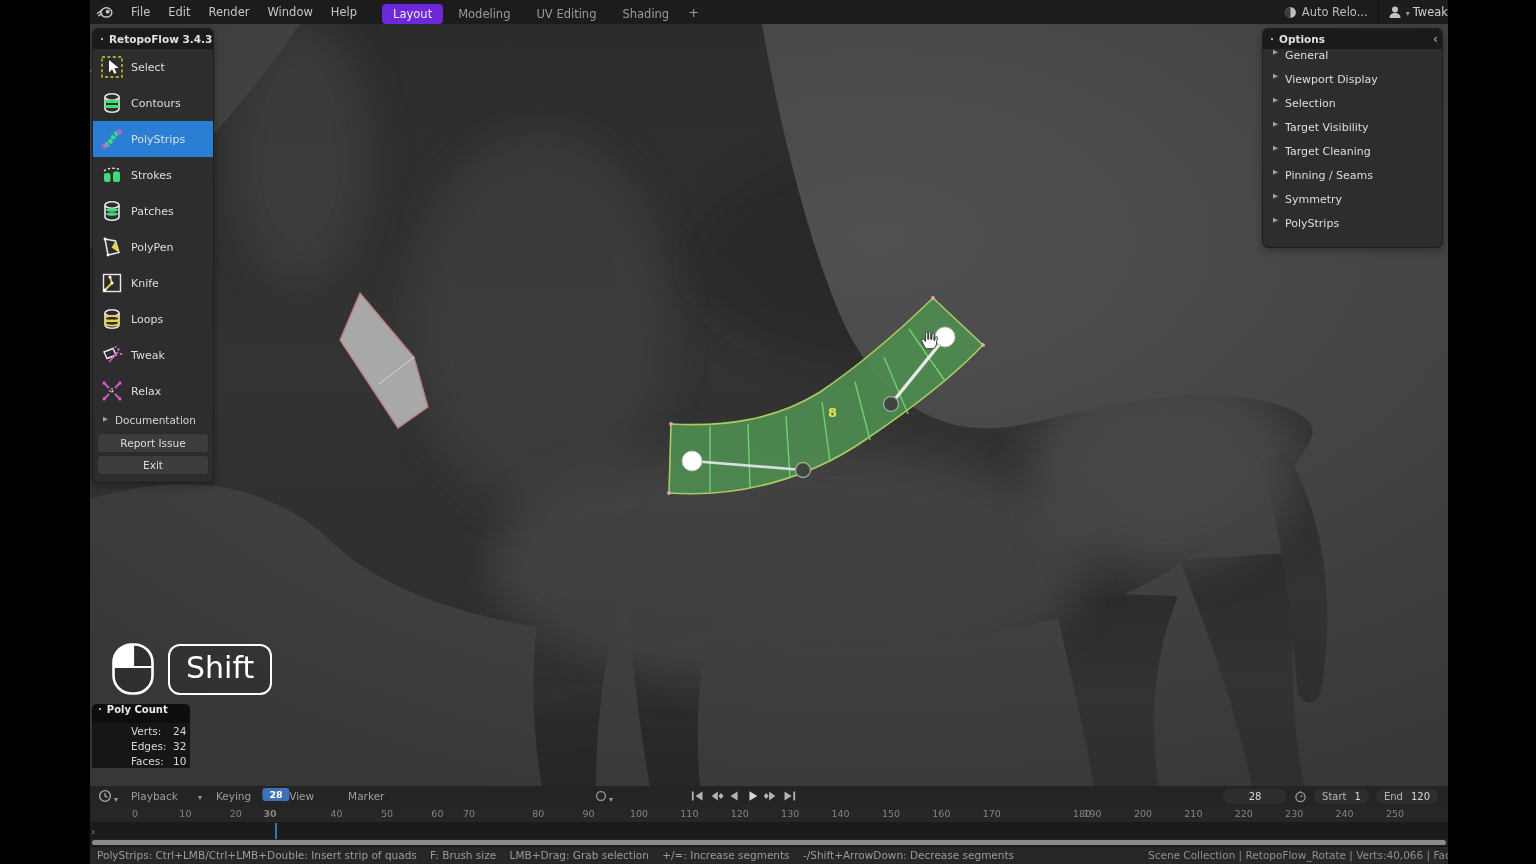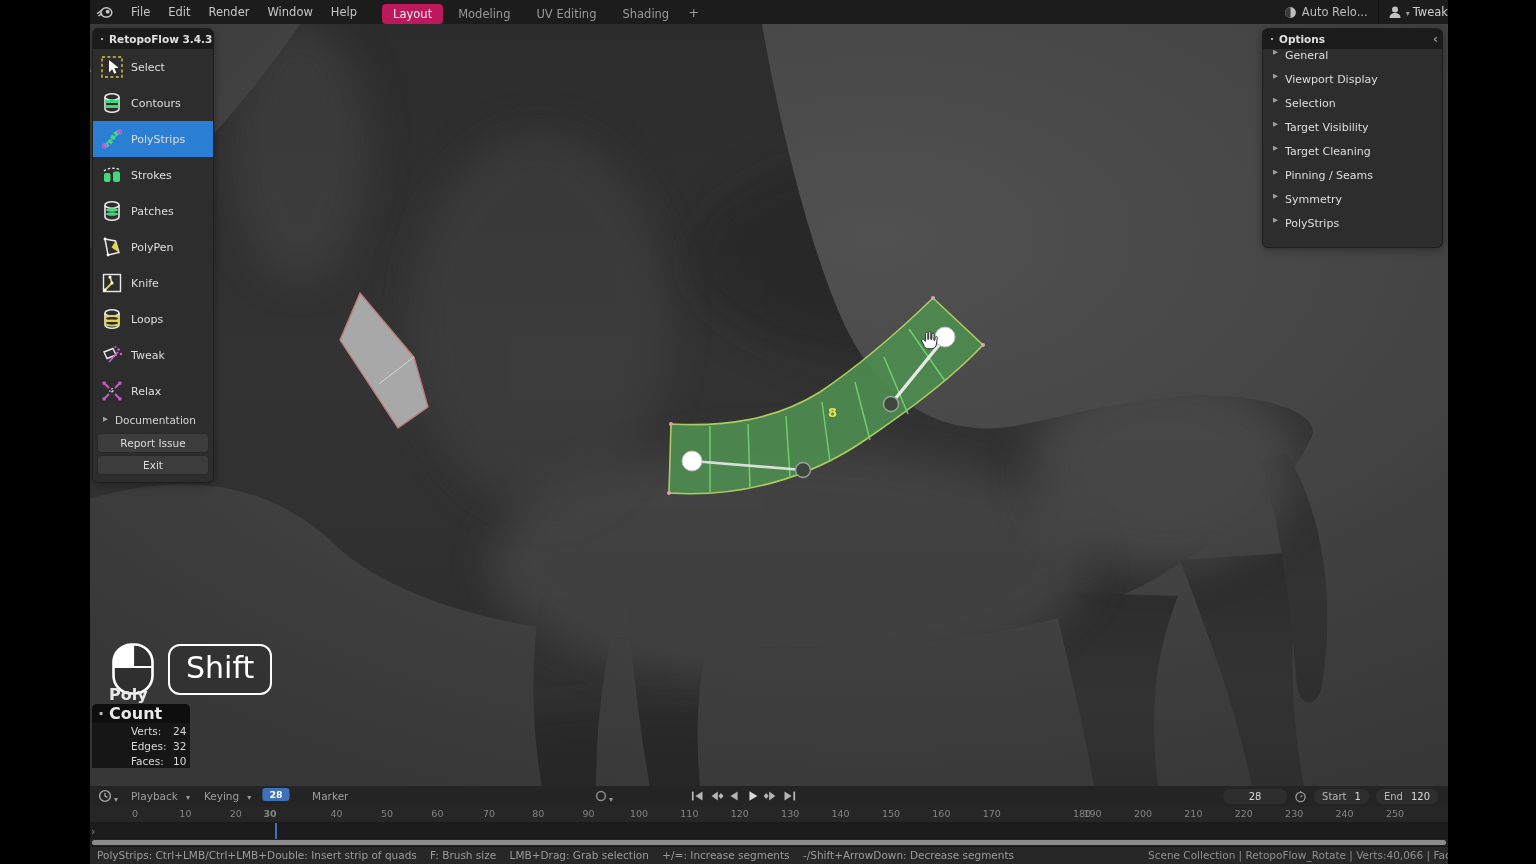--- a/index.html
+++ b/index.html
@@ -10,21 +10,21 @@
 
   
   #topbar { position:absolute; left:0; top:0; width:100%; height:24px;
             background:#1c1c1c; display:flex; align-items:center; z-index:30; }
   #topbar .logo { width:18px; height:16px; margin:0 8px 0 6px; }
   .menu-item { color:#c6c6c6; font-size:11.5px; padding:0 9px; height:24px;
                line-height:24px; cursor:default; }
   #tabs { display:flex; align-items:flex-end; height:24px; margin-left:16px; gap:4px; }
   .tab { color:#9a9a9a; font-size:11.5px; padding:3px 11px; border-radius:4px;
          margin-top:2px; height:20px; line-height:14px; }
-  .tab.active { background:#be185d; color:#eaeaea; }
+  .tab.active { background:#6d28d9; color:#eaeaea; }
   .tab-add { color:#9a9a9a; font-size:13px; padding:0 8px; }
   #topbar-right { position:absolute; right:0; top:0; height:24px; display:flex;
                   align-items:center; }
   #autoreload { display:flex; align-items:center; gap:5px; color:#bdbdbd;
                 font-size:11.5px; padding-right:10px; }
   .tb-divider { width:1px; height:24px; background:#111; margin-right:8px; }
   #scene-selector { display:flex; align-items:center; gap:3px; color:#cfcfcf;
                     font-size:11.5px; }
 
   
@@ -69,32 +69,32 @@
   
   #input-indicator { position:absolute; left:21px; top:618px; display:flex;
                      align-items:center; gap:13px; z-index:10; }
   #shift-keycap { border:2.5px solid #fff; border-radius:12px; color:#fff;
                   font-size:30px; padding:4px 16px 8px 16px; background:rgba(30,30,30,.25); }
 
   
   #polycount { position:absolute; left:2px; top:680px; width:98px;
                background:rgba(18,18,18,.88); border-radius:5px 5px 0 0; z-index:10; }
   #polycount .hdr { background:rgba(10,10,10,.6); height:19px; display:flex;
-                    align-items:flex-end; padding-left:6px; color:#e8e8e8;
-                    font-size:16px; font-weight:bold; border-radius:5px 5px 0 0; }
+                    align-items:flex-start; padding-left:6px; color:#e8e8e8;
+                    font-size:10px; font-weight:bold; border-radius:5px 5px 0 0; }
   .pc-row { display:flex; padding:1.5px 0 1.5px 7px; color:#d8d8d8; font-size:10.5px;margin-left:32px; }
   .pc-row .pc-label { width:42px; }
 
   
   #timeline { position:absolute; left:0; top:786px; width:1358px; height:60px;
               background:#1d1d1d; }
   #tl-menubar { position:absolute; left:0; top:0; width:100%; height:20px;
                 background:#242424; display:flex; align-items:center; }
   .tl-menu { color:#9e9e9e; font-size:10.5px; padding:0 7px; display:flex;
-             align-items:center; gap:8px;text-align:right; }
+             align-items:center; gap:20px;text-align:right; }
   #tl-editor-btn { display:flex; align-items:center; gap:2px; padding:0 6px 0 8px; }
   #tl-transport { position:absolute; left:600px; top:0; height:20px; display:flex;
                   align-items:center; gap:1px; }
   .transport-btn { width:17px; height:14px; display:flex; align-items:center;
                    justify-content:center; border-radius:2px; }
   #tl-record { display:flex; align-items:center; margin-right:10px; gap:2px; }
   #tl-fields { position:absolute; right:10px; top:2.5px; height:15px; display:flex;
                align-items:center; gap:7px; }
   .tl-field { background:#2e2e2e; border-radius:7px; height:15px; display:flex;
               align-items:center; color:#b5b5b5; font-size:10px; padding:0 8px; gap:8px; }
@@ -551,21 +551,21 @@
       </span>
         <span class="ruler-tick" style="left: 246.6px;">
         <span>40</span>
       </span>
         <span class="ruler-tick" style="left: 297px;">
         <span>50</span>
       </span>
         <span class="ruler-tick" style="left: 347.4px;">
         <span>60</span>
       </span>
-        <span class="ruler-tick" style="left: 399px;">
+        <span class="ruler-tick" style="left: 379px;">
         <span>70</span>
       </span>
         <span class="ruler-tick" style="left: 448.2px;">
         <span>80</span>
       </span>
         <span class="ruler-tick" style="left: 498.6px;">
         <span>90</span>
       </span>
         <span class="ruler-tick" style="left: 549px;">
         <span>100</span>

